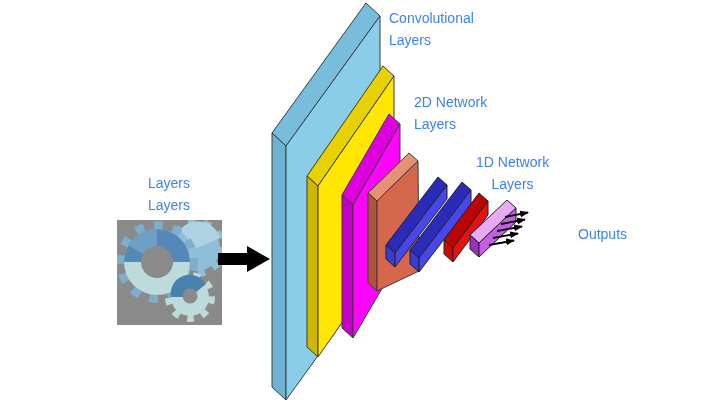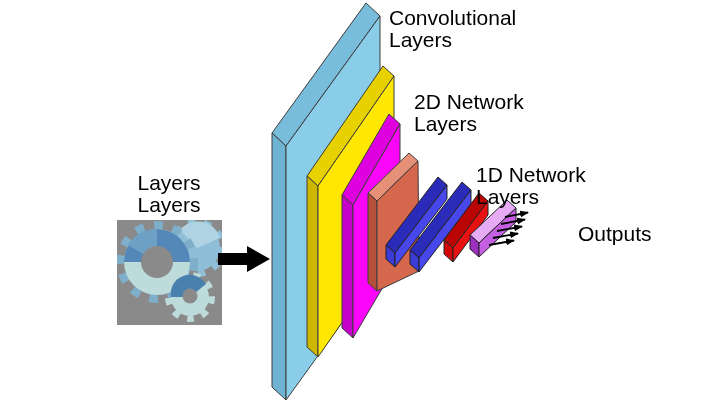--- a/index.html
+++ b/index.html
@@ -2,26 +2,26 @@
 <html><head>
 <meta charset="utf-8">
 <style>
   html,body{margin:0;padding:0;background:#fff;}
   .stage{
     position:relative;width:720px;height:405px;background:#ffffff;overflow:hidden;
     font-family:"Liberation Sans", sans-serif;
   }
   .stage svg{position:absolute;left:0;top:0;}
   .label{
-    position:absolute;color:#000000;font-size:21px;line-height:22px;
+    position:absolute;color:#3b82f6;font-size:14px;line-height:22px;
     white-space:nowrap;
   }
   .label-conv{left:389px;top:7px;}
   .label-2d{left:414px;top:91px;}
-  .label-1d{left:476px;top:164px;}
+  .label-1d{left:476px;top:151px;text-align:center;}
   .label-outputs{left:538px;top:223px;margin-left:40px;}
   .label-input{left:116px;top:172px;width:106px;text-align:center;}
 </style>
 </head>
 <body>
 
 <div class="stage">
 
   <svg width="720" height="405" viewBox="0 0 720 405">
     <defs>

